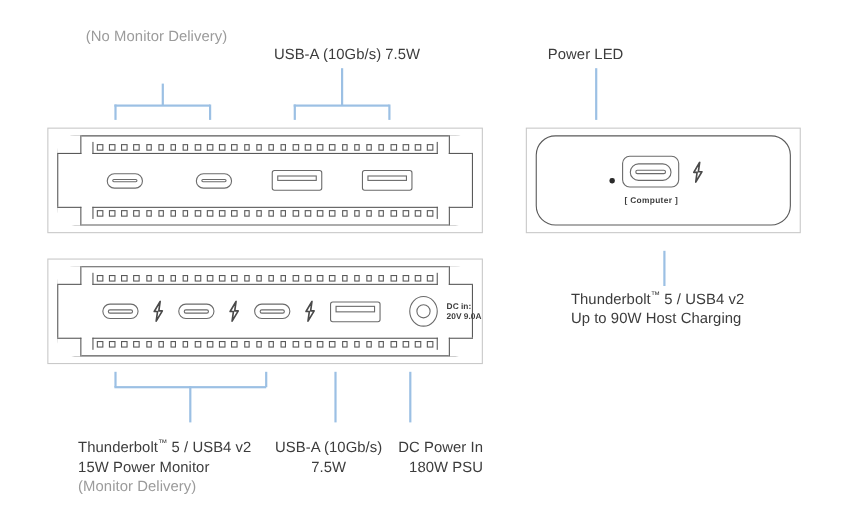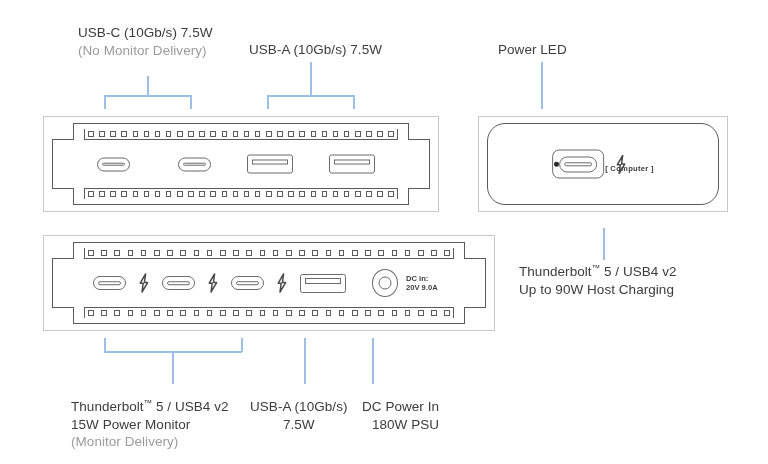--- a/index.html
+++ b/index.html
@@ -206,21 +206,21 @@
     top: 50%;
     transform: translateY(-50%);
   }
   .hostport {
     position: absolute;
     left: 50%;
     top: 50%;
     transform: translate(-50%, -50%);
     display: flex;
     align-items: center;
-    flex-direction: row;
+    flex-direction: column;
   }
   .hostport-row {
     display: flex;
     align-items: center;
     gap: 11px;
   }
   .portframe {
     width: 52px;
     height: 29px;
     box-sizing: border-box;
@@ -239,21 +239,20 @@
     white-space: nowrap;
     margin-left: -22px;
   }
 </style>
 </head>
 <body>
 
 <div class="stage">
 
   <div class="label" style="left:78px; top:24px;">
-    <span class="line">USB-C (10Gb/s) 7.5W</span>
     <span class="sub">(No Monitor Delivery)</span>
   </div>
 
   <div class="label" style="left:249px; top:41px;">
     <span class="line">USB-A (10Gb/s) 7.5W</span>
   </div>
 
   <div class="label" style="left:498px; top:41px;">
     <span class="line">Power LED</span>
   </div>
@@ -343,21 +342,21 @@
         <div style="width:48px;flex:0 0 auto;"></div>
         <div class="usbc"></div>
         <div style="width:36px;flex:0 0 auto;"></div>
         <div class="usba"></div>
         <div style="width:36px;flex:0 0 auto;"></div>
         <div class="usba"></div>
       </div>
     </div>
   </div>
 
-  <div class="device" style="left:43px; top:235px; width:452px; height:96px;">
+  <div class="device" style="left:43px; top:235px; width:396px; height:96px;">
     <div class="shell">
       <div class="notch tl"></div>
       <div class="notch tr"></div>
       <div class="notch bl"></div>
       <div class="notch br"></div>
 
       <div class="vent top" id="bp-vent-top">
           <div class="slot"></div>
           <div class="slot"></div>
           <div class="slot"></div>

